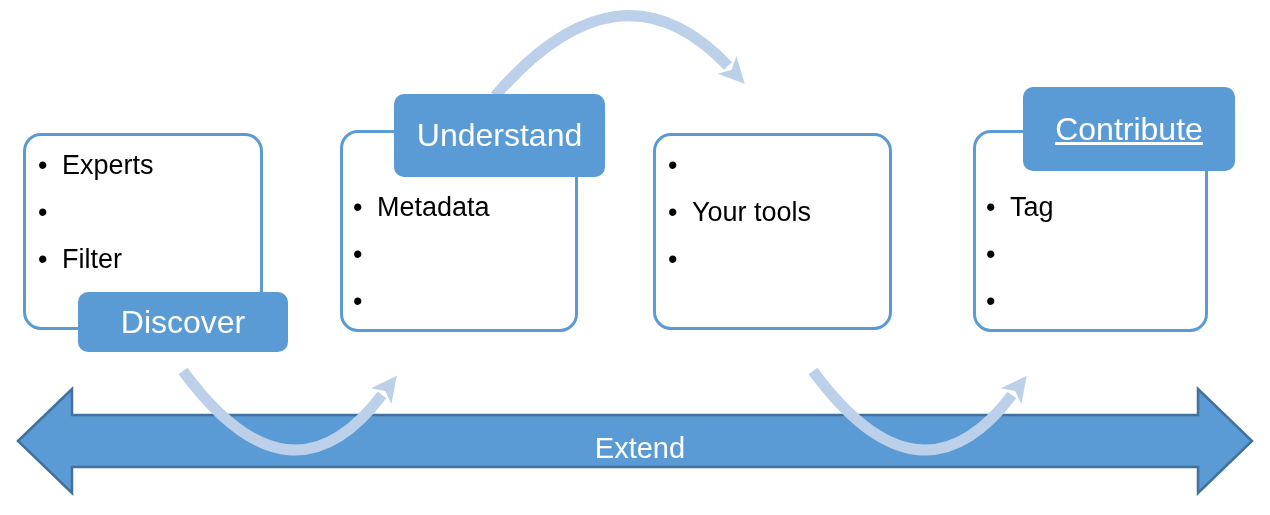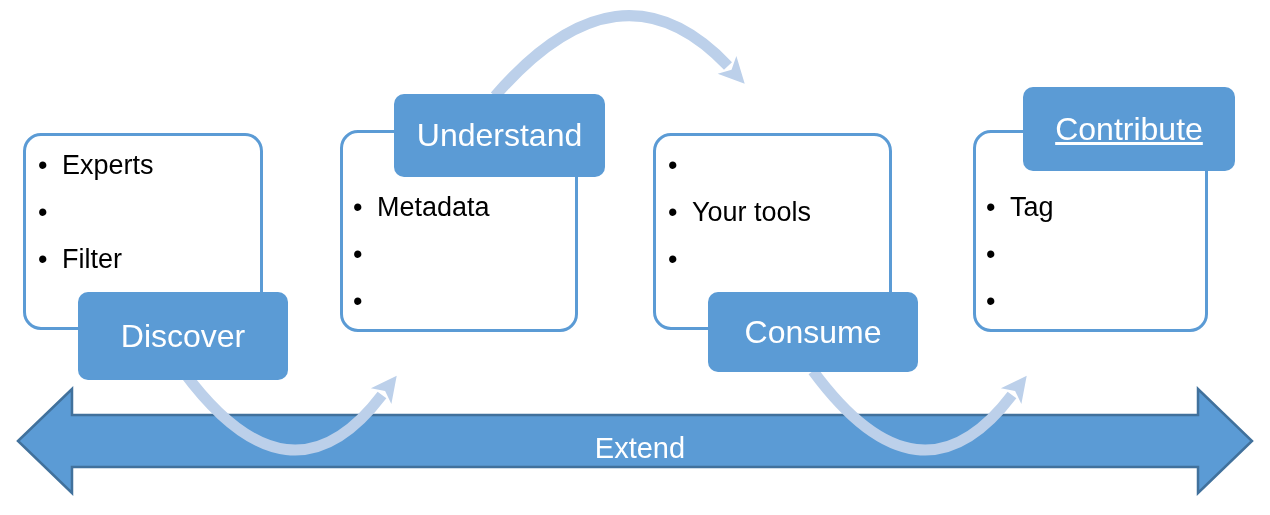--- a/index.html
+++ b/index.html
@@ -62,21 +62,21 @@
     justify-content: center;
     z-index: 3;
     white-space: nowrap;
   }
   
   .panel-discover   { left: 23px;  top: 133px; width: 240px; height: 197px; padding: 6px 0 0 12px; }
   .panel-understand { left: 340px; top: 130px; width: 238px; height: 202px; padding: 51px 0 0 10px; }
   .panel-consume    { left: 653px; top: 133px; width: 239px; height: 197px; padding: 6px 0 0 12px; }
   .panel-contribute { left: 973px; top: 130px; width: 235px; height: 202px; padding: 51px 0 0 10px; }
   
-  .label-discover   { left: 78px;   top: 292px; width: 210px; height: 88px; }
+  .label-discover   { left: 78px;   top: 292px; width: 210px; height: 60px; }
   .label-understand { left: 394px;  top: 94px;  width: 211px; height: 83px; }
   .label-consume    { left: 708px;  top: 292px; width: 210px; height: 80px; }
   .label-contribute { left: 1023px; top: 87px;  width: 212px; height: 84px; text-decoration: underline; }
 
   .extend-arrow-shape {
     fill: #5B9BD5;
     stroke: #41719C;
     stroke-width: 2.5;
     stroke-linejoin: miter;
   }
@@ -151,21 +151,20 @@
       </div>
       <div class="bullet-row">
         <span class="bullet">•</span>
         <span>Your tools</span>
       </div>
       <div class="bullet-row">
         <span class="bullet">•</span>
       </div>
     </div>
   </div>
-  <div class="label-box label-consume">Consume</div>
 
   <div class="panel panel-contribute">
     <div class="list">
       <div class="bullet-row">
         <span class="bullet">•</span>
         <span>Tag</span>
       </div>
       <div class="bullet-row">
         <span class="bullet">•</span>
       </div>

